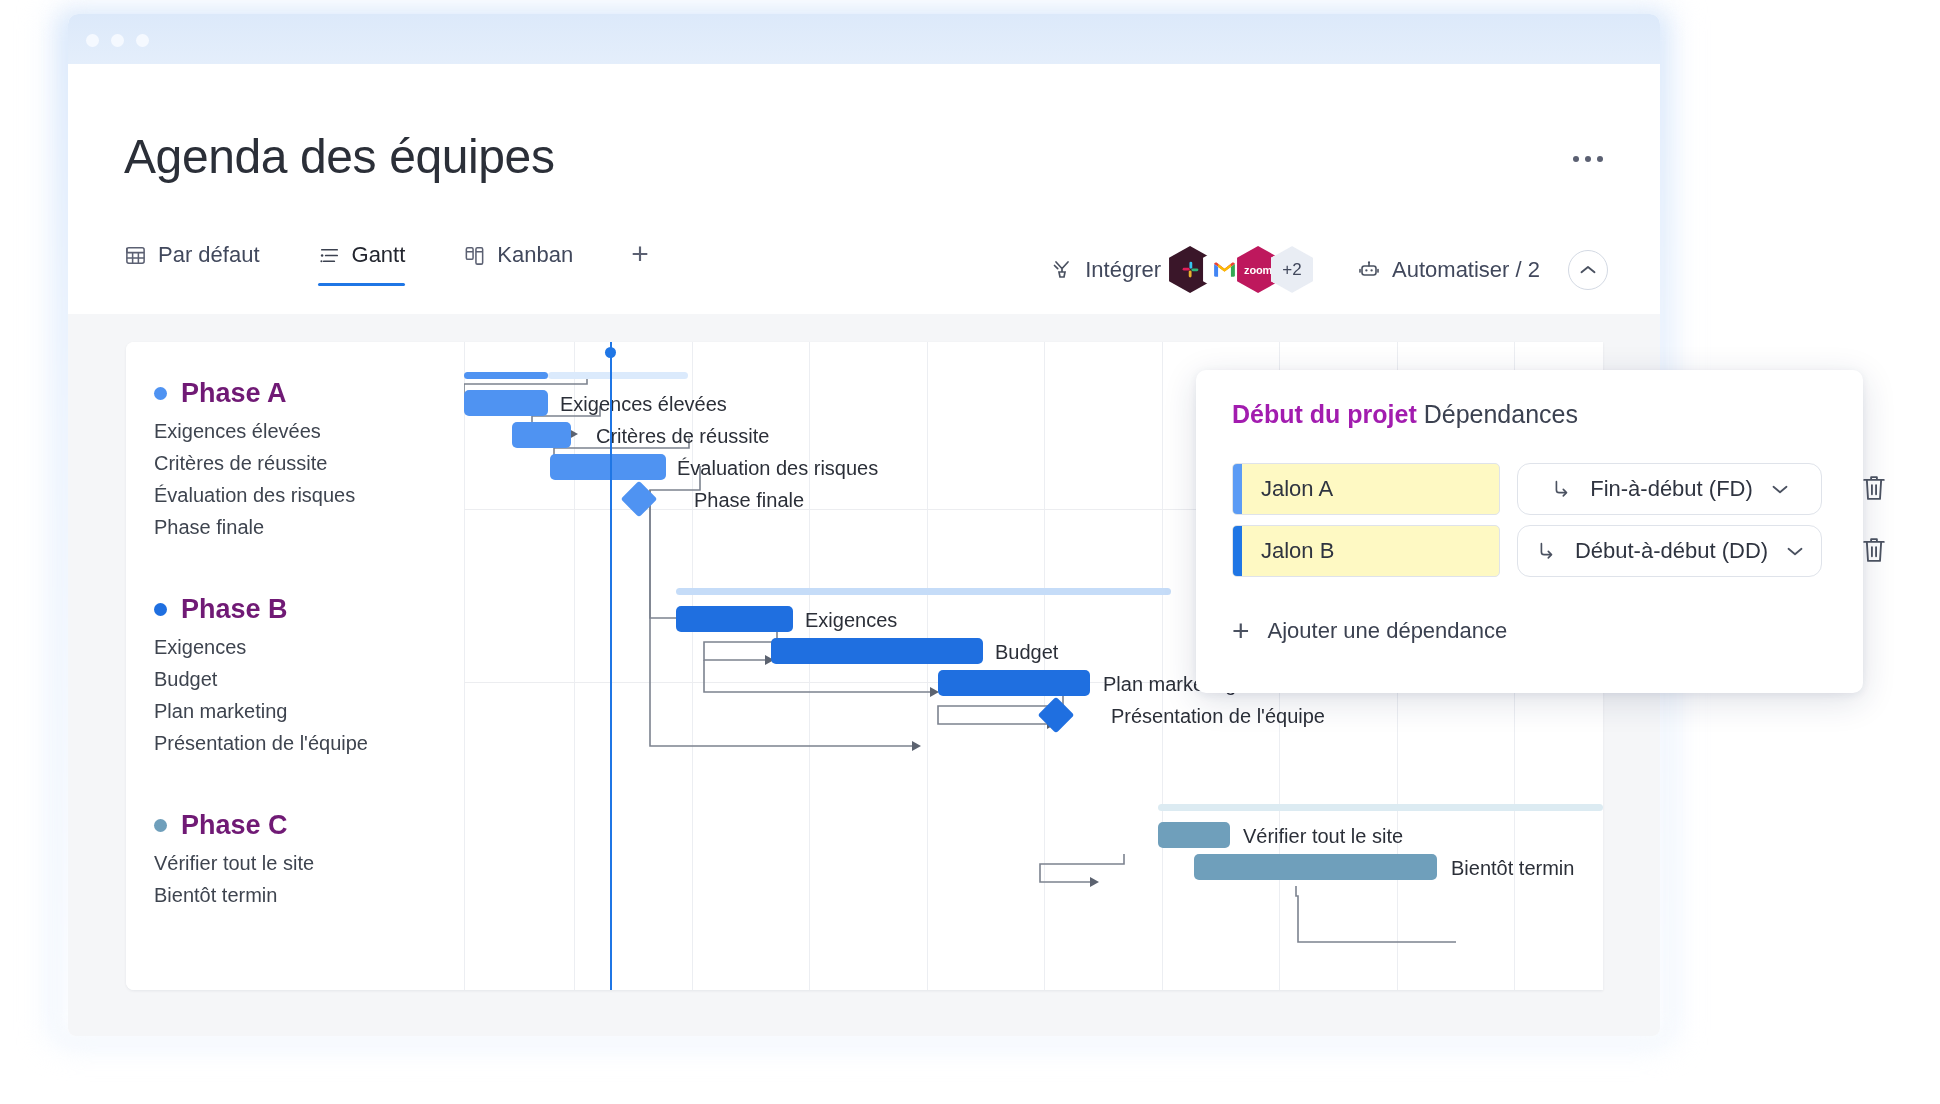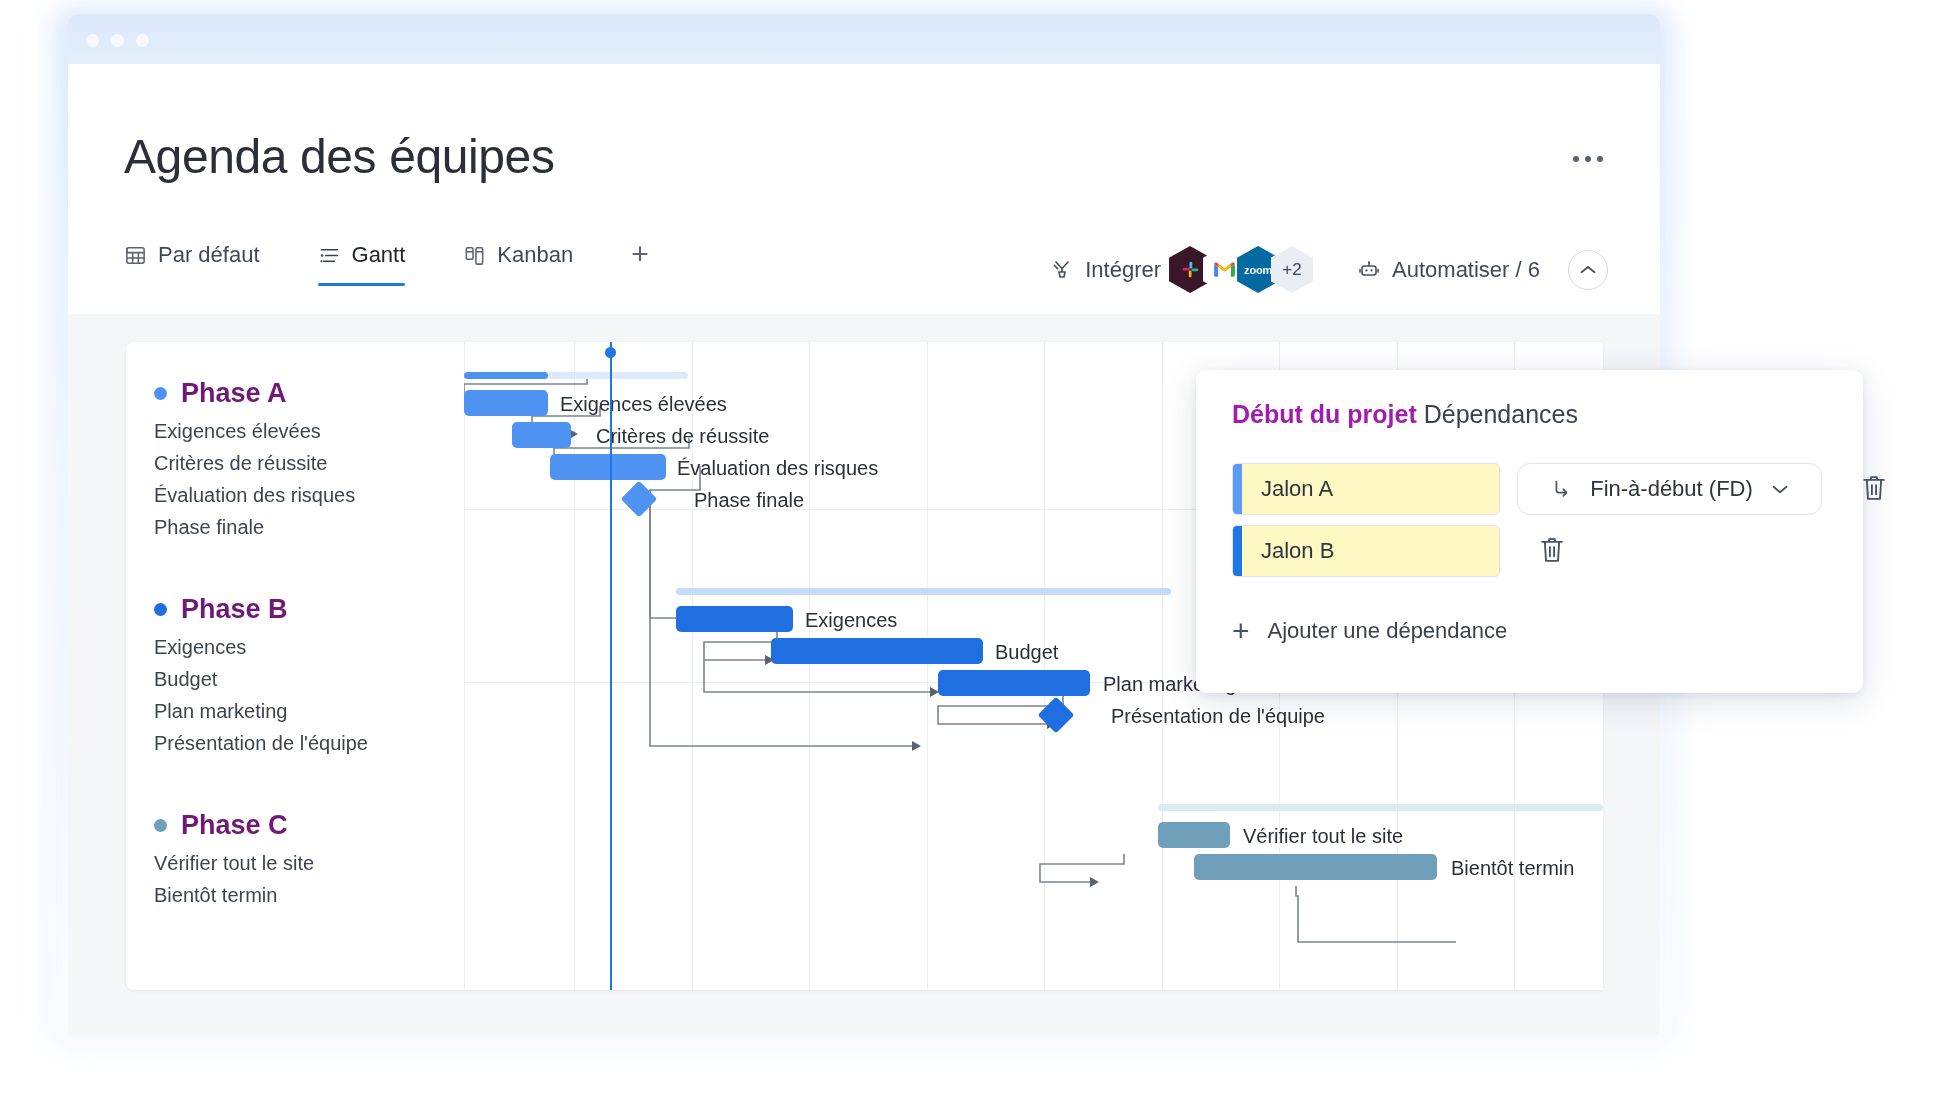--- a/index.html
+++ b/index.html
@@ -90,21 +90,21 @@
   .hdr-item .ic { width: 24px; height: 24px; display: block; }
   .hexgroup { display: flex; align-items: center; margin-left: 16px; }
   .hex {
     width: 42px; height: 47px; margin-left: -8px; position: relative;
     clip-path: polygon(50% 0%, 100% 25%, 100% 75%, 50% 100%, 0% 75%, 0% 25%);
     display: flex; align-items: center; justify-content: center;
     font-size: 13px; font-weight: 700;
   }
   .hex.slack { background: #3a1629; }
   .hex.gmail { background: #ffffff; border: 0; }
-  .hex.zoom  { background: #0369a1; color: #fff; font-size: 11px; letter-spacing: -0.2px; }
+  .hex.zoom  { background: #be185d; color: #fff; font-size: 11px; letter-spacing: -0.2px; }
   .hex.more  { background: #ffffff; color: #41485c; font-weight: 400; font-size: 17px; }
   .hex.more:before{
     content:""; position:absolute; inset:0;
     clip-path: polygon(50% 0%, 100% 25%, 100% 75%, 50% 100%, 0% 75%, 0% 25%);
     background:#e9edf4; z-index:-1;
   }
   .hexwrap { position: relative; }
   .hexwrap:before{
     content:""; position:absolute; left:-8px; top:0; width:42px; height:47px;
     clip-path: polygon(50% 0%, 100% 25%, 100% 75%, 50% 100%, 0% 75%, 0% 25%);
@@ -305,21 +305,21 @@
         </div>
 
         <div class="hdr-item autom">
           <svg class="ic" viewBox="0 0 24 24" fill="none" stroke="#4a5160" stroke-width="1.6" stroke-linecap="round">
             <rect x="5" y="8" width="14" height="9" rx="2.4"></rect>
             <path d="M12 5.4V8M3 11.5v2.6M21 11.5v2.6"></path>
             <circle cx="12" cy="4.4" r="1.1" fill="#4a5160" stroke="none"></circle>
             <circle cx="9.4" cy="12.4" r="1.15" fill="#4a5160" stroke="none"></circle>
             <circle cx="14.6" cy="12.4" r="1.15" fill="#4a5160" stroke="none"></circle>
           </svg>
-          <span>Automatiser / 6</span>
+          <span>Automatiser / 2</span>
         </div>
 
         <div class="collapse-btn">
           <svg width="18" height="12" viewBox="0 0 18 12" fill="none" stroke="#4a5160" stroke-width="1.9" stroke-linecap="round" stroke-linejoin="round">
             <path d="M2.5 8.2 9 3l6.5 5.2"></path>
           </svg>
         </div>
       </div>
     </div>
 
@@ -474,20 +474,30 @@
           <path d="M10.2 10.5v8M13.8 10.5v8"></path>
         </svg>
       </div>
     </div>
 
     <div class="deprow" style="top:155px">
       <div class="dep-name">
         <i class="swatch" style="background:#1f76e5"></i>
         <span>Jalon B</span>
       </div>
+      <div class="dep-type">
+        <svg width="22" height="22" viewBox="0 0 24 24" fill="none" stroke="#4a5160" stroke-width="1.8" stroke-linecap="round" stroke-linejoin="round">
+          <path d="M7 4v9a3 3 0 0 0 3 3h7"></path>
+          <path d="M14.5 12.5 18 16l-3.5 3.5"></path>
+        </svg>
+        <span class="lbl">Début-à-début (DD)</span>
+        <svg width="18" height="12" viewBox="0 0 18 12" fill="none" stroke="#4a5160" stroke-width="1.8" stroke-linecap="round" stroke-linejoin="round">
+          <path d="M2.5 3.8 9 9.2l6.5-5.4"></path>
+        </svg>
+      </div>
       <div class="dep-trash">
         <svg width="28" height="30" viewBox="0 0 24 26" fill="none" stroke="#4a5160" stroke-width="1.6" stroke-linecap="round" stroke-linejoin="round">
           <path d="M3.5 6h17M9.5 6V3.6h5V6M5.8 6l1 16.4h10.4L18.2 6"></path>
           <path d="M10.2 10.5v8M13.8 10.5v8"></path>
         </svg>
       </div>
     </div>
 
     <div class="addrow">
       <span class="addplus">+</span>

